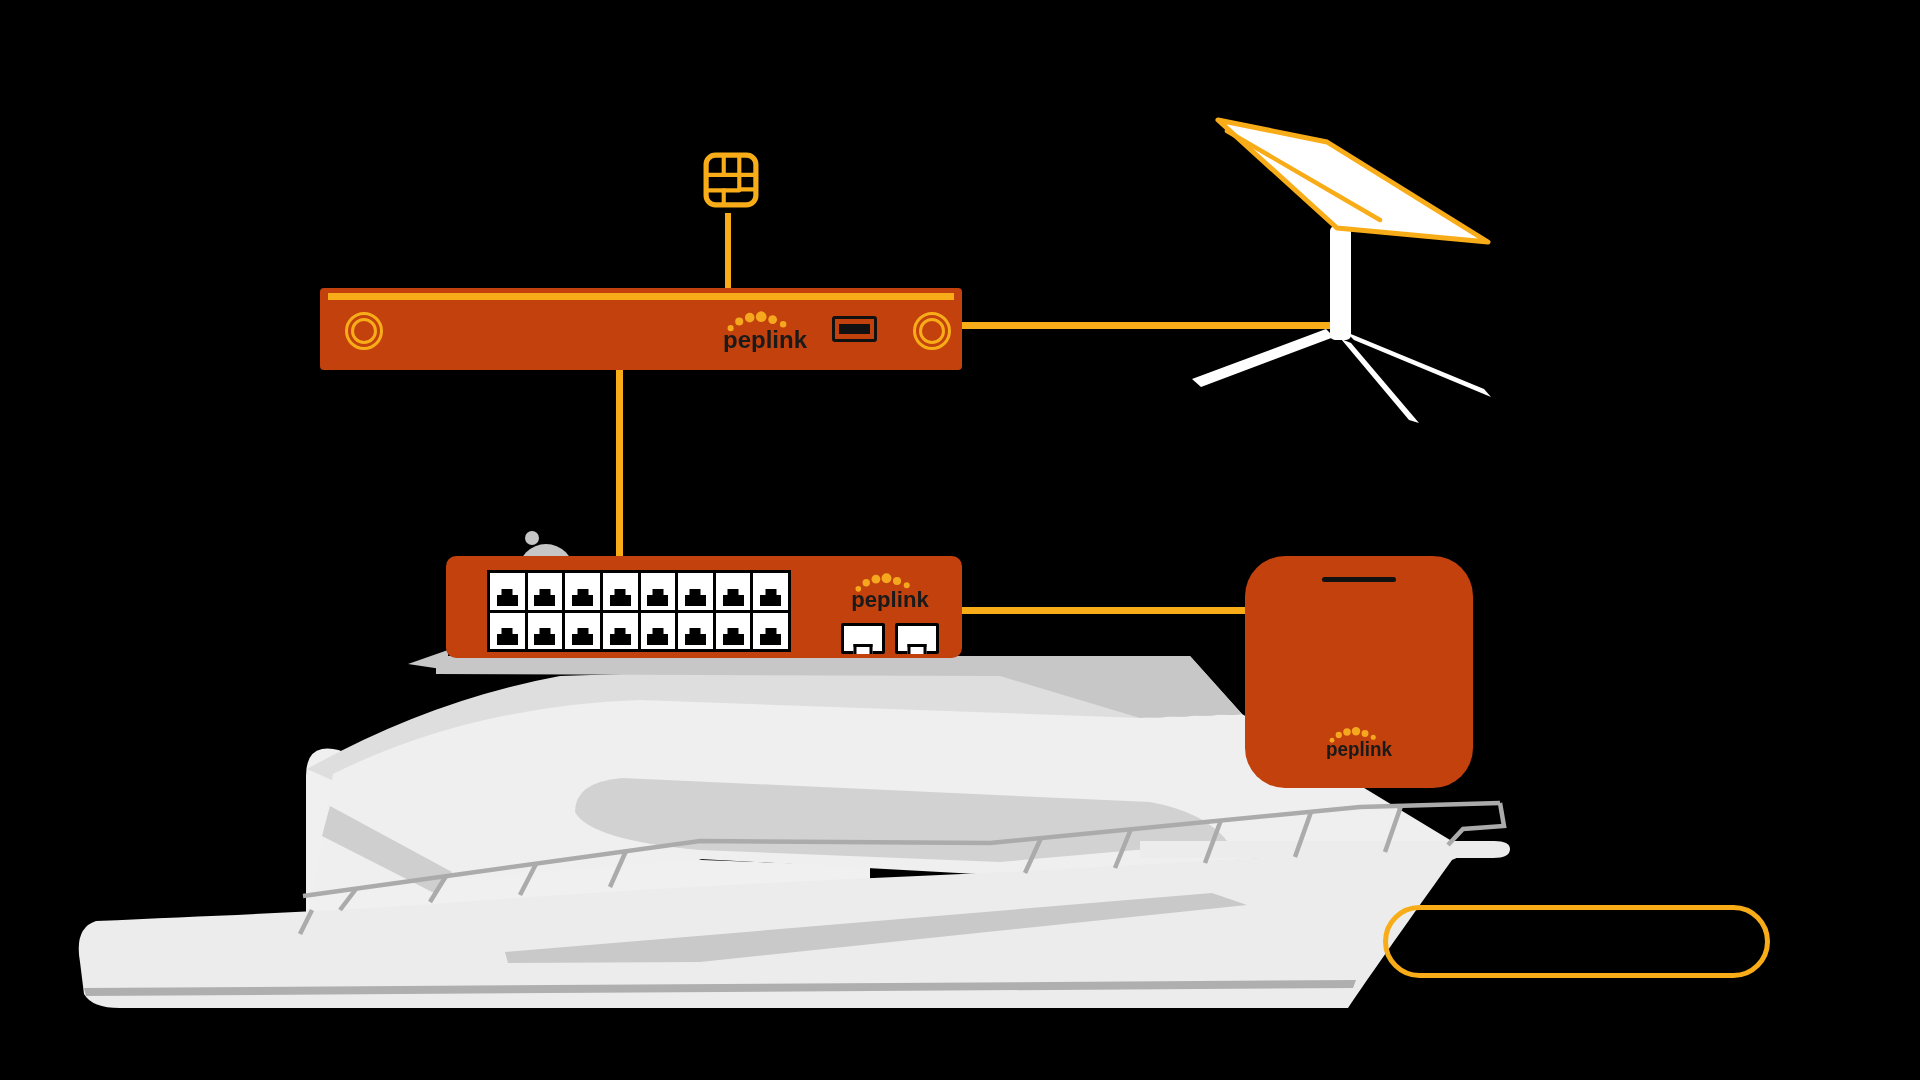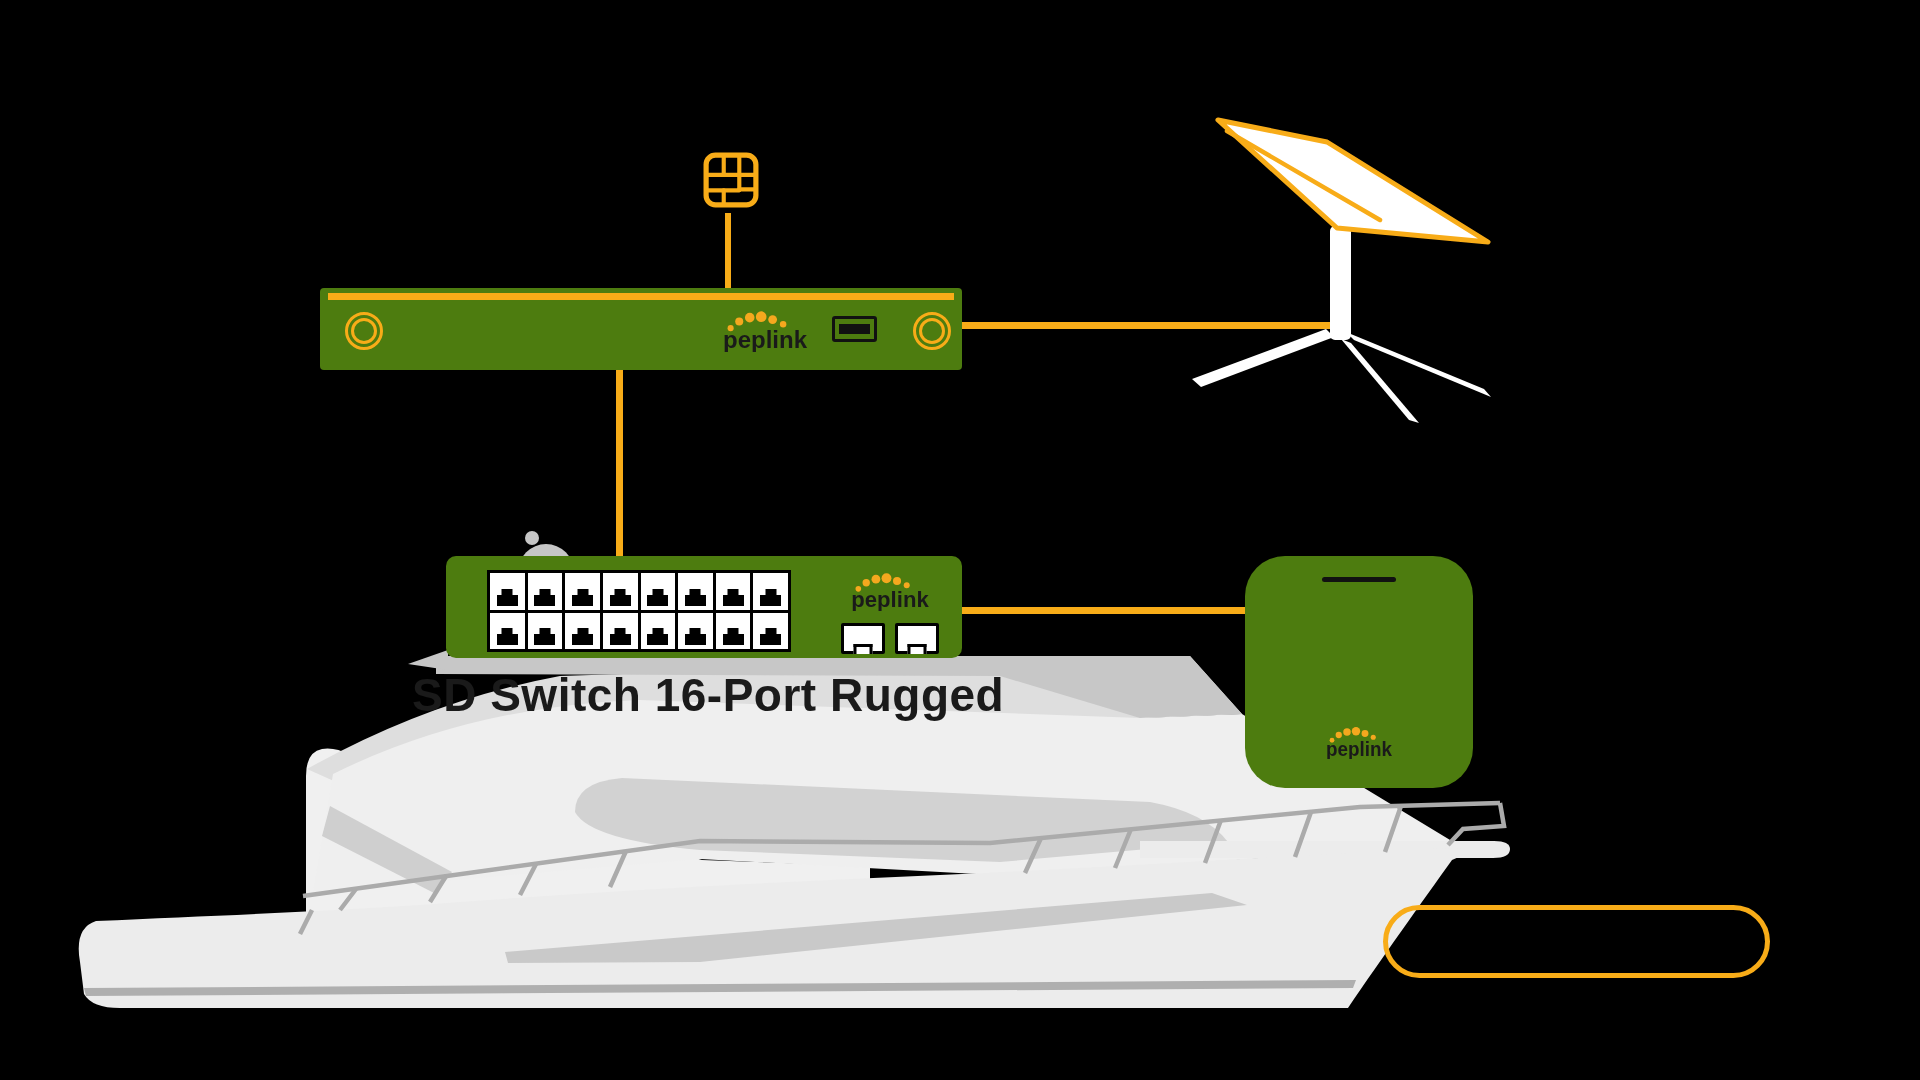--- a/index.html
+++ b/index.html
@@ -2,21 +2,21 @@
 <html><head>
 <meta charset="utf-8">
 <style>
   html,body{margin:0;padding:0;background:#000;}
   .stage{
     position:relative;width:1920px;height:1080px;background:#000;overflow:hidden;
     font-family:"Liberation Sans", sans-serif;
   }
   .stage svg.scene{position:absolute;left:0;top:0;z-index:0;}
   
-  .panel{position:absolute;background:#4d7c0f;z-index:2;}
+  .panel{position:absolute;background:#c2410c;z-index:2;}
   
   .router{left:320px;top:288px;width:642px;height:82px;border-radius:4px;}
   .router .stripe{position:absolute;left:8px;top:5px;width:626px;height:7px;background:#F8AC18;}
   .ring{position:absolute;border:3px solid #F8AC18;border-radius:50%;}
   .ring.outer-l{left:25px;top:24px;width:32px;height:32px;}
   .ring.inner-l{left:31px;top:30px;width:20px;height:20px;}
   .ring.outer-r{left:593px;top:24px;width:32px;height:32px;}
   .ring.inner-r{left:599px;top:30px;width:20px;height:20px;}
   .usb{position:absolute;left:512px;top:28px;width:39px;height:20px;border:3px solid #111;border-radius:3px;}
   .usb .bar{position:absolute;left:4px;top:5px;width:31px;height:10px;background:#111;}
@@ -207,21 +207,20 @@
           <circle cx="46" cy="7" r="5.6"></circle>
         <circle cx="58" cy="10" r="4.6"></circle>
           <circle cx="69" cy="15" r="3.4"></circle>
       </g>
       <text x="50" y="40" font-size="26" text-anchor="middle" textLength="88" lengthAdjust="spacingAndGlyphs">peplink</text>
     </svg>
     <div class="sfp s1"></div>
     <div class="sfp s2"></div>
   </div>
 
-  <div class="switch-label">SD Switch 16-Port Rugged</div>
 
   <div class="panel ap">
     <div class="slot"></div>
     <svg class="plogo" style="left:76px;top:170px;" width="76" height="33" viewBox="0 0 100 44">
       <g fill="#F5A81E">
         <circle cx="14" cy="19" r="3.2"></circle>
           <circle cx="23" cy="12" r="4.2"></circle>
         <circle cx="34" cy="8" r="5"></circle>
           <circle cx="46" cy="7" r="5.6"></circle>
         <circle cx="58" cy="10" r="4.6"></circle>

